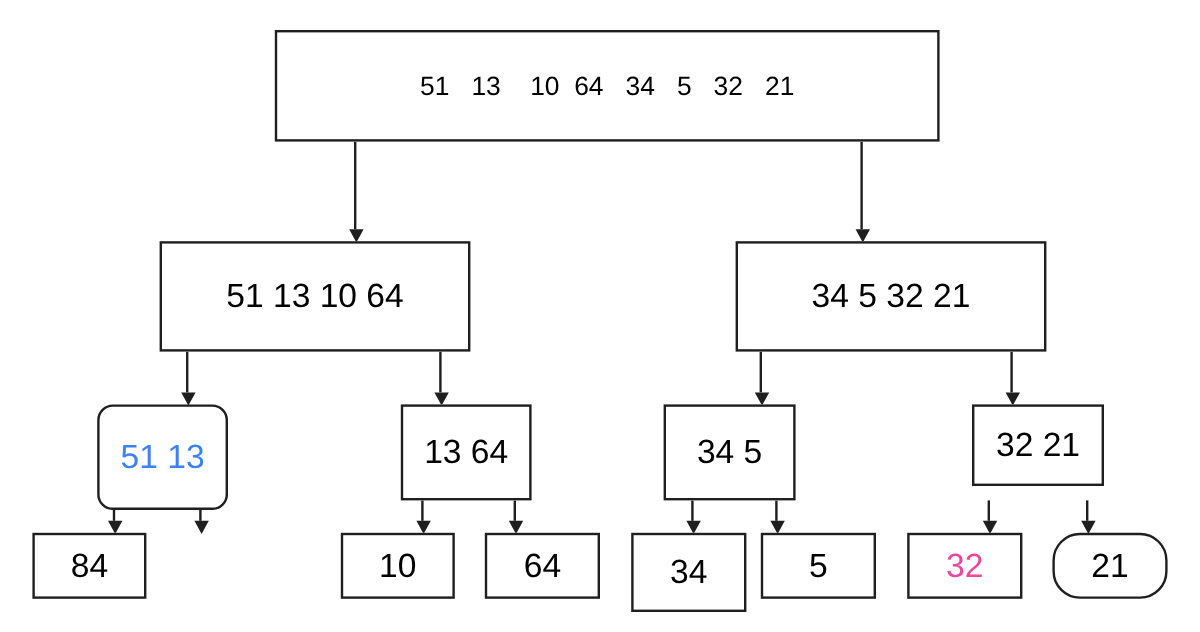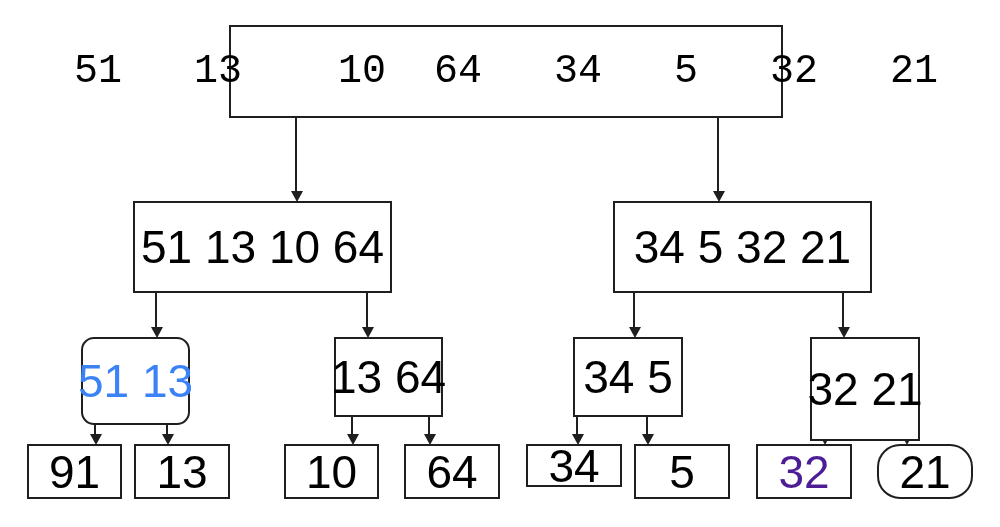--- a/index.html
+++ b/index.html
@@ -17,26 +17,26 @@
   }
   .node {
     position: absolute;
     box-sizing: border-box;
     background: #ffffff;
     border: 2px solid #1f1f1f;
     display: flex;
     align-items: center;
     justify-content: center;
     color: #000000;
-    font-size: 46px;
+    font-size: 28px;
     line-height: 1;
     white-space: pre;
     letter-spacing: 0px;
   }
-  .node.root { font-size: 40px; font-family: Liberation Mono, monospace; }
+  .node.root { font-size: 22px; }
   .edge {
     position: absolute;
     background: #1f1f1f;
     width: 2px;
   }
   .arrowhead {
     position: absolute;
     width: 0;
     height: 0;
     border-left: 6px solid transparent;
@@ -75,23 +75,22 @@
     <div class="arrowhead" style="left: 647px; top: 434px; border-top-color: rgb(31, 31, 31);"></div>
     <div class="edge" style="left: 823px; top: 417px; height: 17px; background: rgb(31, 31, 31);"></div>
     <div class="arrowhead" style="left: 824px; top: 434px; border-top-color: rgb(31, 31, 31);"></div>
     <div class="edge" style="left: 905px; top: 417px; height: 17px; background: rgb(31, 31, 31);"></div>
     <div class="arrowhead" style="left: 906px; top: 434px; border-top-color: rgb(31, 31, 31);"></div>
     <div class="node root" style="left: 229px; top: 25px; width: 554px; height: 93px; border-color: rgb(31, 31, 31); color: rgb(0, 0, 0);"><span>51   13    10  64   34   5   32   21</span></div>
     <div class="node" style="left: 133px; top: 201px; width: 259px; height: 92px; border-color: rgb(31, 31, 31); color: rgb(0, 0, 0);"><span>51 13 10 64</span></div>
     <div class="node" style="left: 613px; top: 201px; width: 259px; height: 92px; border-color: rgb(31, 31, 31); color: rgb(0, 0, 0);"><span>34 5 32 21</span></div>
     <div class="node" style="left: 81px; top: 337px; width: 109px; height: 88px; border-color: rgb(31, 31, 31); color: #3b82f6; border-radius: 13px;"><span>51 13</span></div>
     <div class="node" style="left: 334px; top: 337px; width: 109px; height: 80px; border-color: rgb(31, 31, 31); color: rgb(0, 0, 0);"><span>13 64</span></div>
-    <div class="node" style="left: 553px; top: 337px; width: 110px; height: 80px; border-color: rgb(31, 31, 31); color: rgb(0, 0, 0); margin-left: 20px;"><span>34 5</span></div>
-    <div class="node" style="left: 810px; top: 337px; width: 110px; height: 104px; border-color: rgb(31, 31, 31); color: rgb(0, 0, 0);"><span>32 21</span></div>
-    <div class="node" style="left: 27px; top: 444px; width: 95px; height: 55px; border-color: rgb(31, 31, 31); color: rgb(0, 0, 0);"><span>91</span></div>
-    <div class="node" style="left: 134px; top: 444px; width: 96px; height: 55px; border-color: rgb(31, 31, 31); color: rgb(0, 0, 0);"><span>13</span></div>
+    <div class="node" style="left: 553px; top: 337px; width: 110px; height: 80px; border-color: rgb(31, 31, 31); color: rgb(0, 0, 0);"><span>34 5</span></div>
+    <div class="node" style="left: 810px; top: 337px; width: 110px; height: 68px; border-color: rgb(31, 31, 31); color: rgb(0, 0, 0);"><span>32 21</span></div>
+    <div class="node" style="left: 27px; top: 444px; width: 95px; height: 55px; border-color: rgb(31, 31, 31); color: rgb(0, 0, 0);"><span>84</span></div>
     <div class="node" style="left: 284px; top: 444px; width: 95px; height: 55px; border-color: rgb(31, 31, 31); color: rgb(0, 0, 0);"><span>10</span></div>
     <div class="node" style="left: 404px; top: 444px; width: 96px; height: 55px; border-color: rgb(31, 31, 31); color: rgb(0, 0, 0);"><span>64</span></div>
-    <div class="node" style="left: 526px; top: 444px; width: 96px; height: 43px; border-color: rgb(31, 31, 31); color: rgb(0, 0, 0); justify-content: center;"><span>34</span></div>
+    <div class="node" style="left: 526px; top: 444px; width: 96px; height: 66px; border-color: rgb(31, 31, 31); color: rgb(0, 0, 0); justify-content: center;"><span>34</span></div>
     <div class="node" style="left: 634px; top: 444px; width: 96px; height: 55px; border-color: rgb(31, 31, 31); color: rgb(0, 0, 0);"><span>5</span></div>
-    <div class="node" style="left: 756px; top: 444px; width: 96px; height: 55px; border-color: rgb(31, 31, 31); color: #4c1d95;"><span>32</span></div>
+    <div class="node" style="left: 756px; top: 444px; width: 96px; height: 55px; border-color: rgb(31, 31, 31); color: #ec4899;"><span>32</span></div>
     <div class="node" style="left: 877px; top: 444px; width: 96px; height: 55px; border-color: rgb(31, 31, 31); color: rgb(0, 0, 0); border-radius: 23px;"><span>21</span></div>
   </div>
 
 </body></html>

